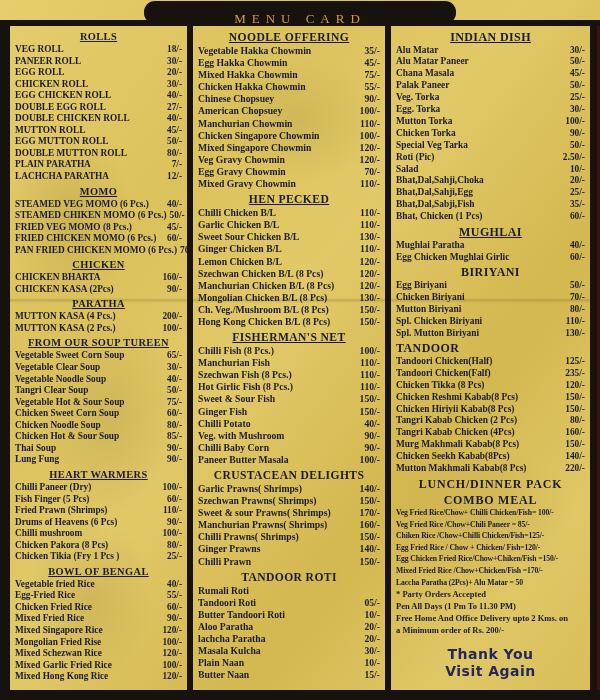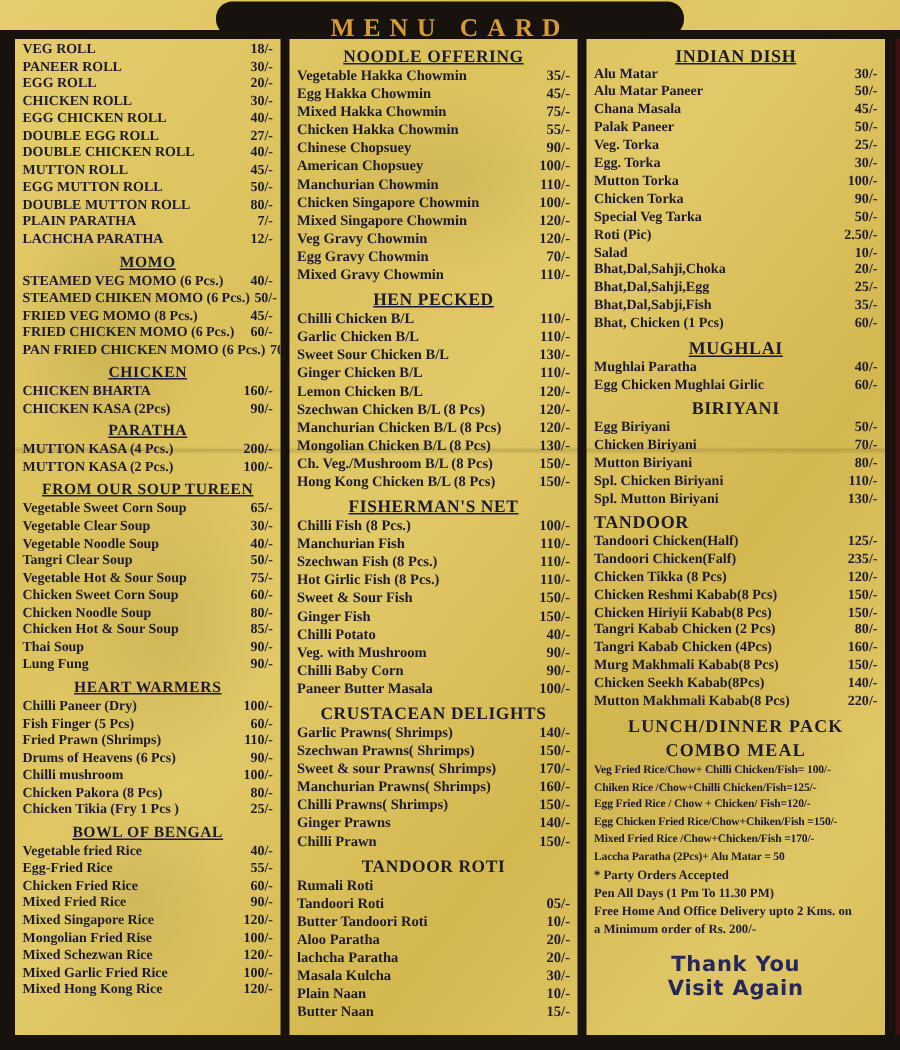--- a/index.html
+++ b/index.html
@@ -14,21 +14,21 @@
       radial-gradient(120px 90px at 300px 120px, rgba(90,70,10,0.10), transparent 70%),
       radial-gradient(140px 110px at 480px 520px, rgba(120,90,20,0.10), transparent 70%),
       linear-gradient(rgba(0,0,0,0) 298px, rgba(110,90,30,0.25) 300px, rgba(0,0,0,0) 303px);}
   .bframe{position:absolute;background:#17120e;z-index:3;}
   .b-left{left:0;top:20px;bottom:0;width:10px;}
   .b-right{right:0;top:20px;bottom:0;width:10px;box-shadow:inset -3px 0 0 #3d1113;}
   .b-bottom{left:0;right:0;bottom:0;height:10px;}
   .top-line{position:absolute;top:20px;left:0;right:0;height:6px;background:#17120e;z-index:3;}
   .banner{position:absolute;top:1px;left:50%;transform:translateX(-50%);width:312px;height:23px;
     background:#17120e;border-radius:11px;z-index:4;display:flex;align-items:center;justify-content:center;}
-  .banner span{color:var(--title-color,#d69b35);font-weight:bold;font-size:17px;letter-spacing:6px;
+  .banner span{color:var(--title-color,#d69b35);font-weight:normal;font-size:13px;letter-spacing:6px;
     font-family:"Liberation Serif",serif;margin-top:12px;}
   .columns{position:absolute;top:26px;left:10px;right:10px;bottom:10px;display:flex;z-index:2;}
   .sep{width:6px;background:#17120e;flex:0 0 6px;}
   .col{overflow:hidden;color:var(--text,#1c1b30);padding:2px 5px 0 5px;box-sizing:border-box;}
   .col1{flex:0 0 177px;}
   .col2{flex:0 0 192px;border-radius:32px;}
   .col3{flex:1 1 auto;}
   .hdr{text-align:center;font-weight:bold;margin-top:3px;margin-bottom:1px;letter-spacing:0.4px;}
   .hdr.underline{text-decoration:underline;}
   .hdr.plain{text-decoration:none;}
@@ -56,20 +56,21 @@
   <div class="bframe b-left"></div>
   <div class="bframe b-right"></div>
   <div class="bframe b-bottom"></div>
   <div class="top-line"></div>
   <div class="banner">
     <span>MENU CARD</span>
   </div>
 
   <div class="columns">
     <div class="col col1">
+        <div class="hdr underline">ROLLS</div>
         <div class="row">
           <span class="n">VEG ROLL</span>
           <span class="p">18/-</span>
         </div>
         <div class="row">
           <span class="n">PANEER ROLL</span>
           <span class="p">30/-</span>
         </div>
         <div class="row">
           <span class="n">EGG ROLL</span>
@@ -584,20 +585,21 @@
           <span class="n">Chicken Seekh Kabab(8Pcs)</span>
           <span class="p">140/-</span>
         </div>
         <div class="row">
           <span class="n">Mutton  Makhmali Kabab(8 Pcs)</span>
           <span class="p">220/-</span>
         </div>
         <div class="hdr plain combo-hdr">LUNCH/DINNER PACK</div>
         <div class="hdr plain combo-hdr">COMBO MEAL</div>
         <div class="line combo">Veg Fried Rice/Chow+ Chilli Chicken/Fish= 100/-</div>
+        <div class="line combo">Veg Fried Rice /Chow+Chili Paneer = 85/-</div>
         <div class="line combo">Chiken Rice /Chow+Chilli Chicken/Fish=125/-</div>
         <div class="line combo">Egg  Fried Rice / Chow  +  Chicken/ Fish=120/-</div>
         <div class="line combo">Egg  Chicken Fried Rice/Chow+Chiken/Fish =150/-</div>
         <div class="line combo">Mixed Fried Rice /Chow+Chicken/Fish =170/-</div>
         <div class="line combo">Laccha Paratha (2Pcs)+ Alu Matar  = 50</div>
         <div class="line notes">* Party Orders Accepted</div>
         <div class="line notes">Pen All Days (1 Pm To 11.30 PM)</div>
         <div class="line notes">Free Home And Office Delivery upto 2 Kms. on</div>
         <div class="line notes">a Minimum order of Rs. 200/-</div>
         <div class="thanks-wrap">

